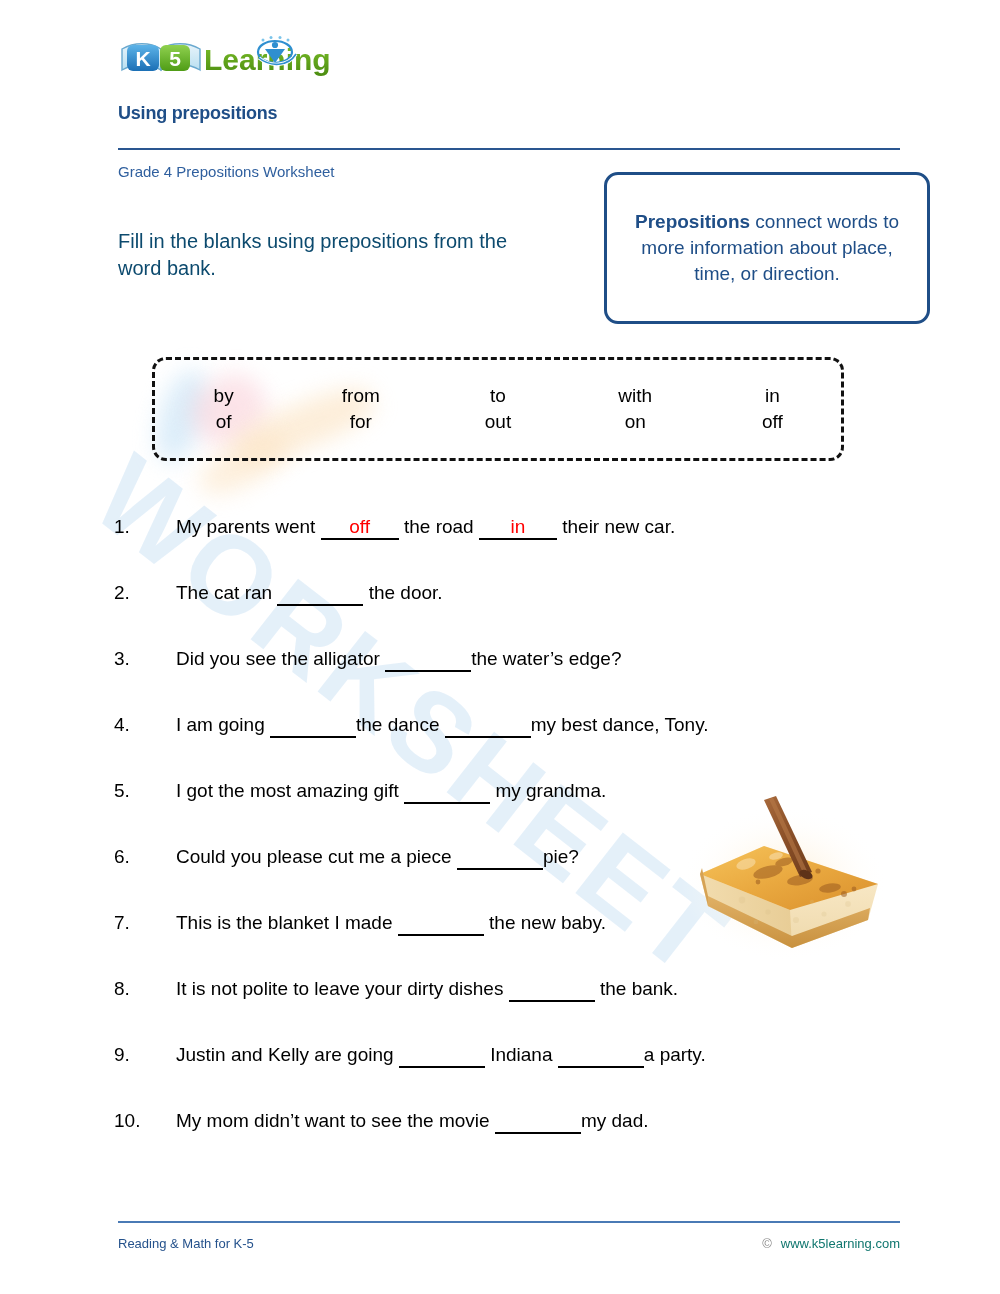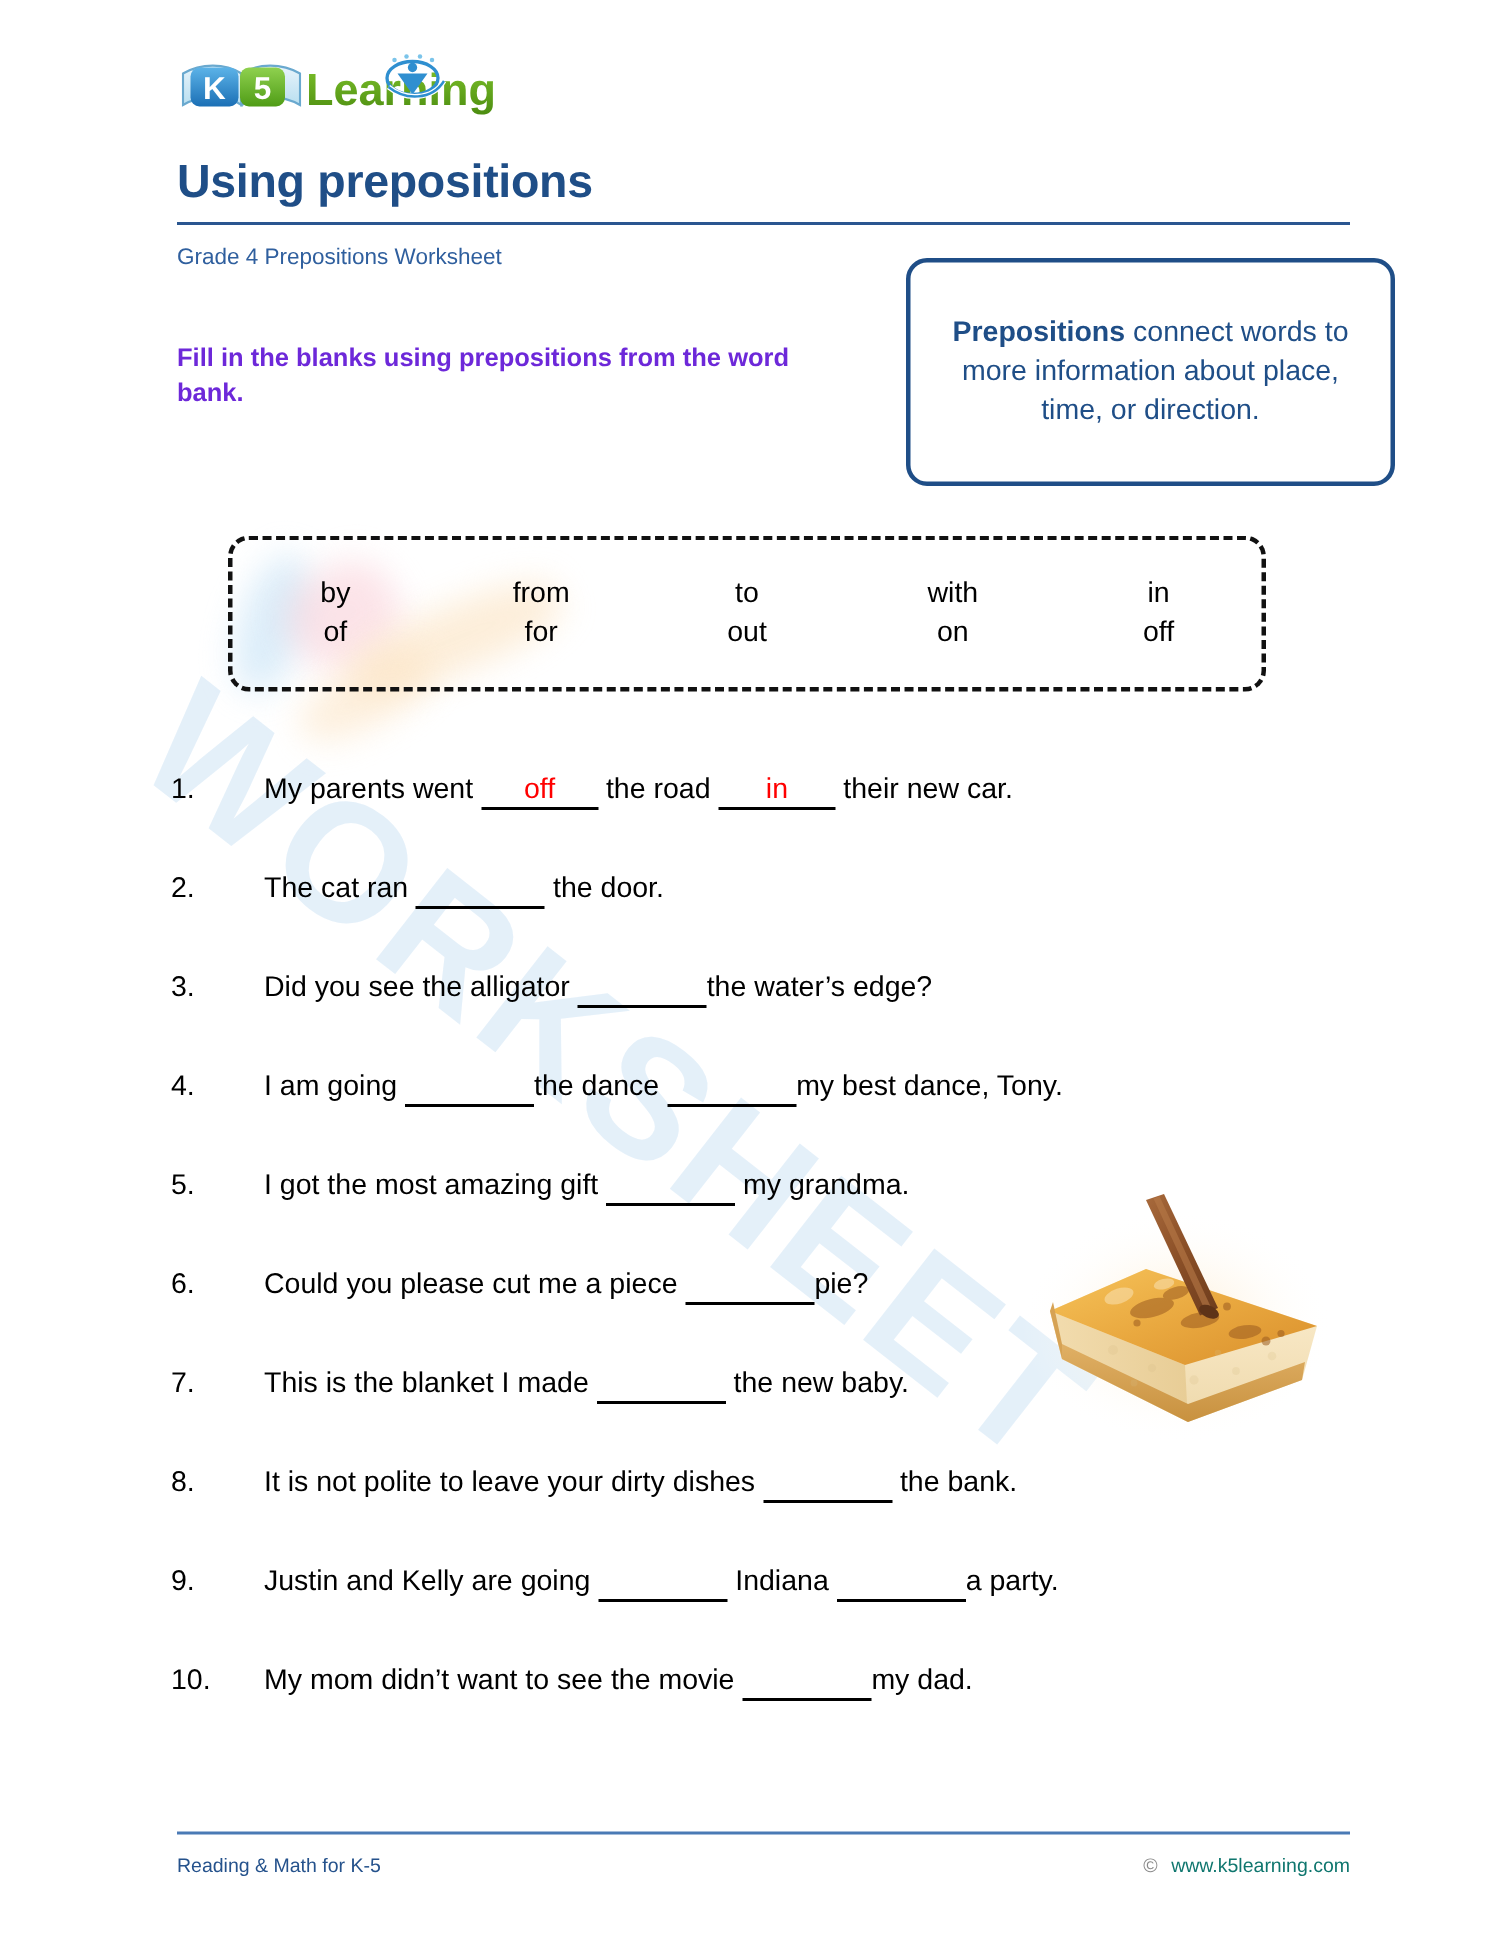--- a/index.html
+++ b/index.html
@@ -91,21 +91,21 @@
     top: 36px;
     width: 216px;
     height: 48px;
   }
 
   
   .title {
     position: absolute;
     left: 118px;
     top: 103px;
-    font-size: 31px;
+    font-size: 18px;
     font-weight: bold;
     color: #1f4e87;
     letter-spacing: -0.2px;
   }
   .title-rule {
     position: absolute;
     left: 118px;
     top: 148px;
     width: 782px;
     height: 2px;
@@ -120,24 +120,23 @@
     font-size: 15px;
     color: #2f5f9e;
   }
 
   
   .instructions {
     position: absolute;
     left: 118px;
     top: 228px;
     width: 430px;
-    font-size: 17px;
-    color: #6d28d9;
+    font-size: 20px;
+    color: #0c4a6e;
     line-height: 1.35;
-    font-weight: bold;
   }
 
   
   .defbox {
     position: absolute;
     left: 604px;
     top: 172px;
     width: 326px;
     height: 152px;
     border: 3px solid #1f4e87;

